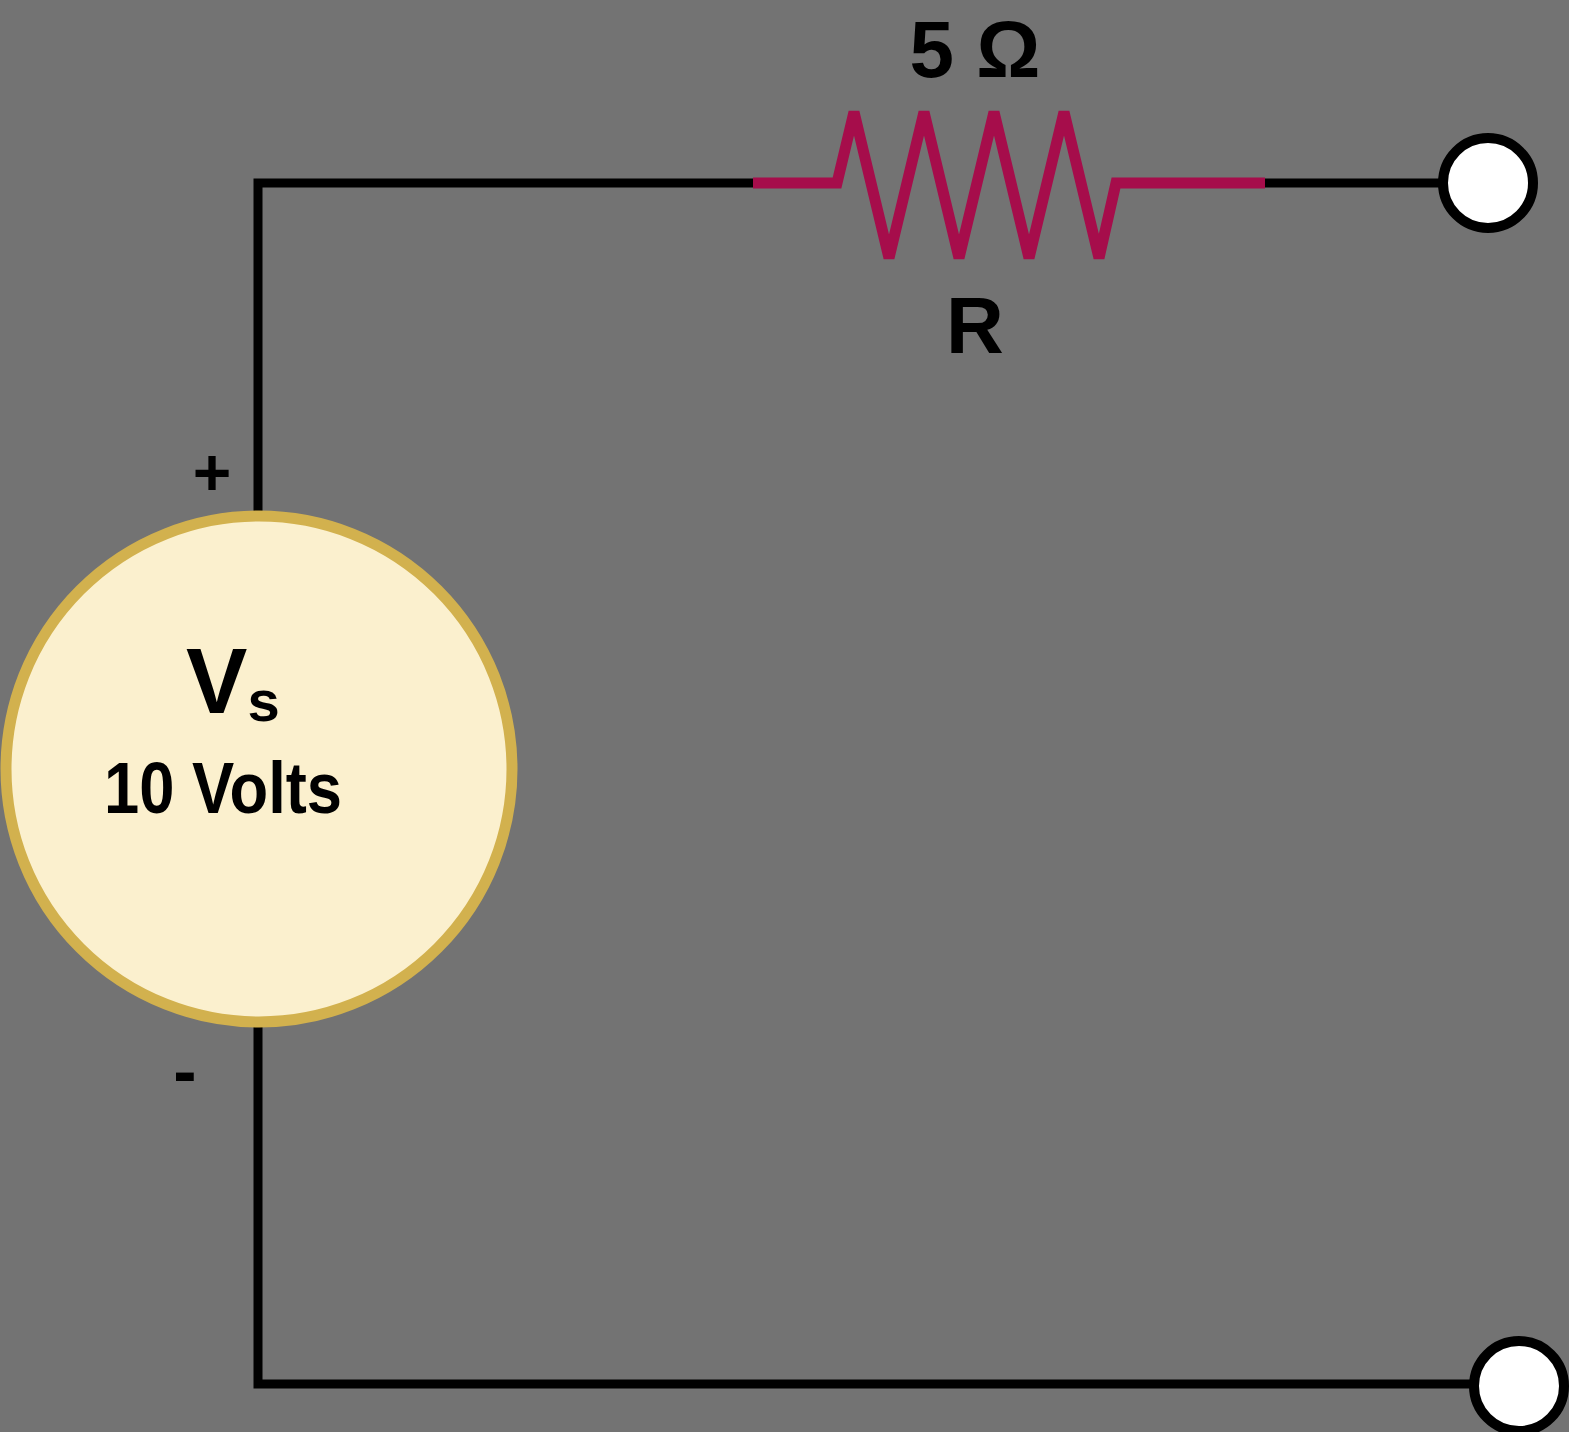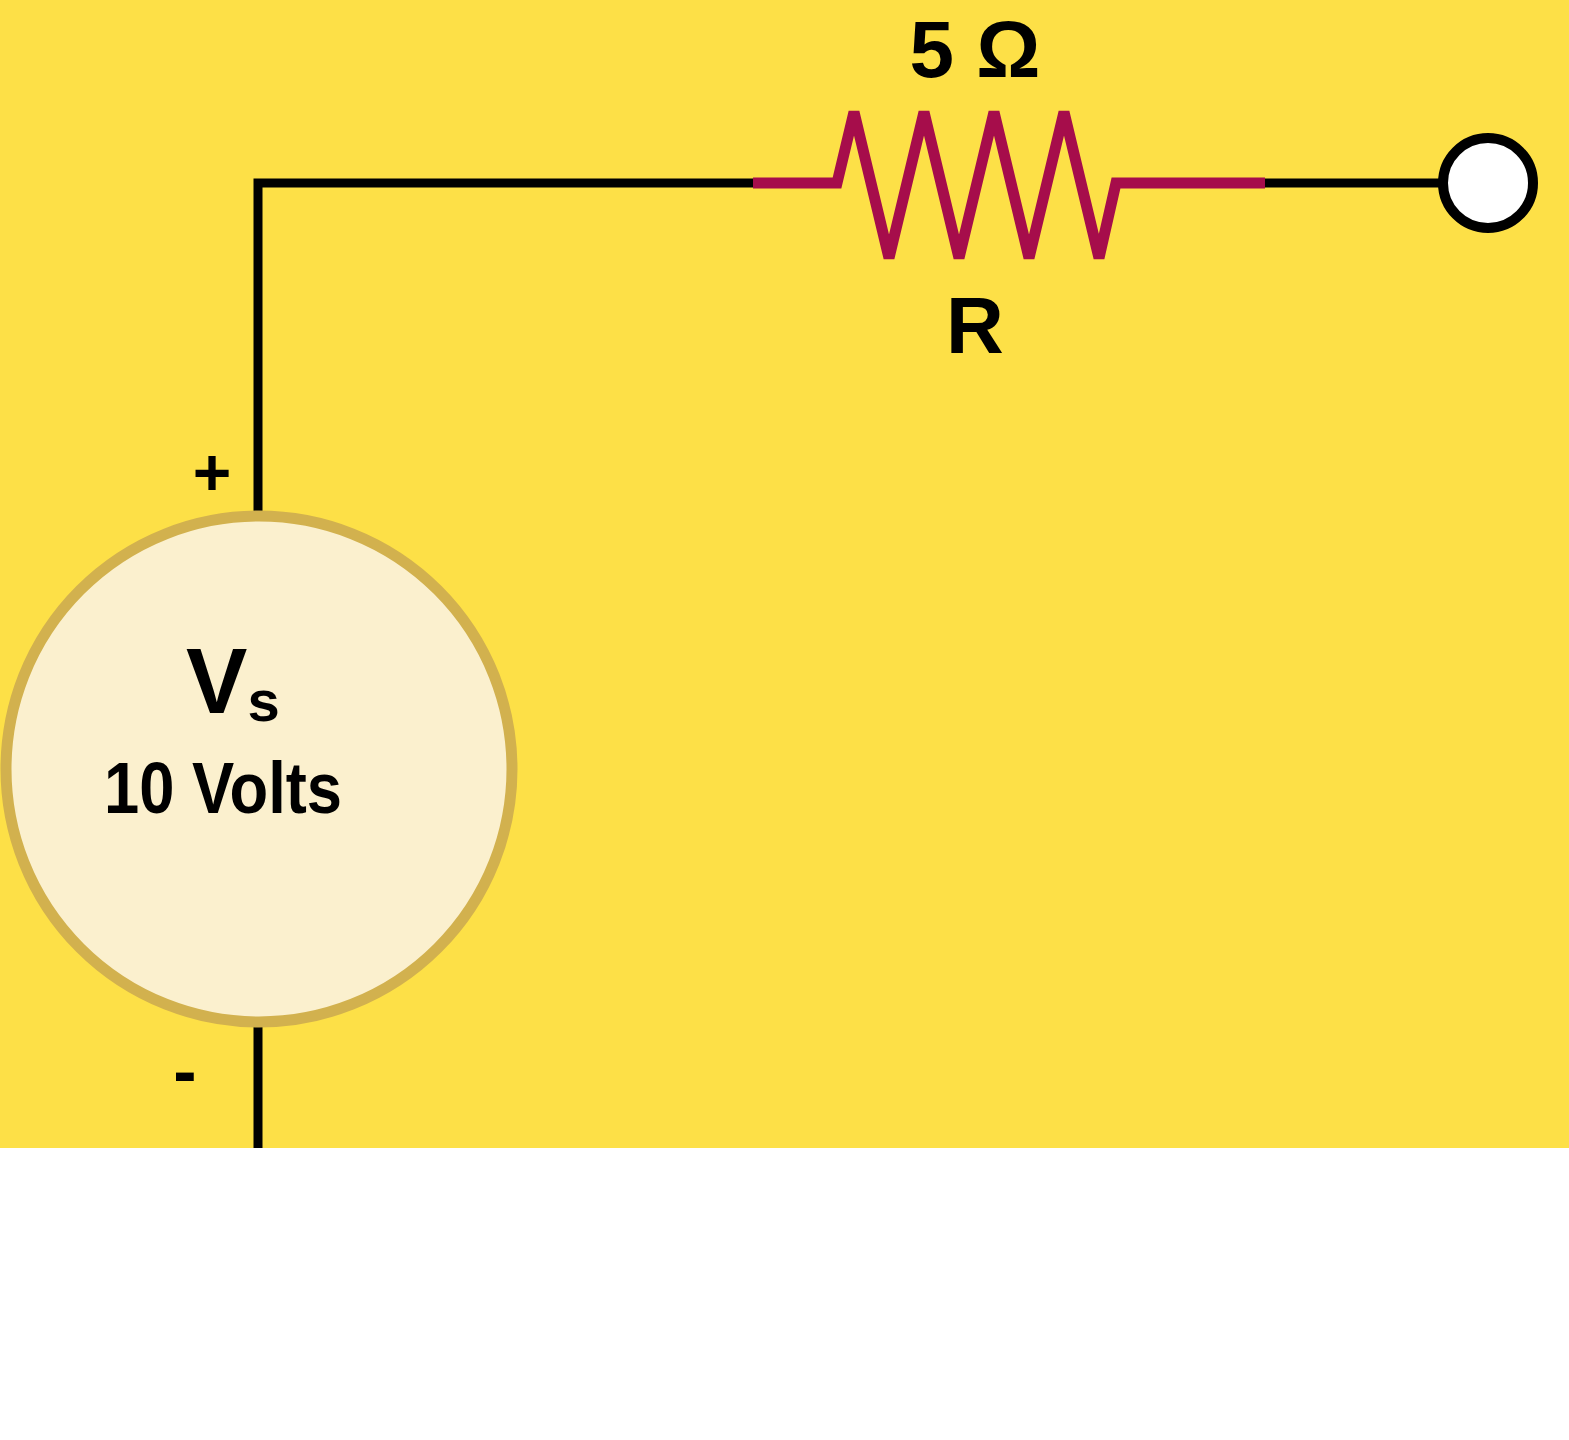--- a/index.html
+++ b/index.html
@@ -3,22 +3,22 @@
 <meta charset="utf-8">
 <style>
   html, body {
     margin: 0;
     padding: 0;
     background: #FFFFFF;
   }
   .stage {
     position: relative;
     width: 1569px;
-    height: 1148px;
-    background: #fde047;
+    height: 1432px;
+    background: #737373;
     overflow: hidden;
   }
   svg { display: block; }
   text {
     font-family: "Liberation Sans", sans-serif;
     font-weight: 700;
     fill: #000000;
   }
   .wire {
     fill: none;

